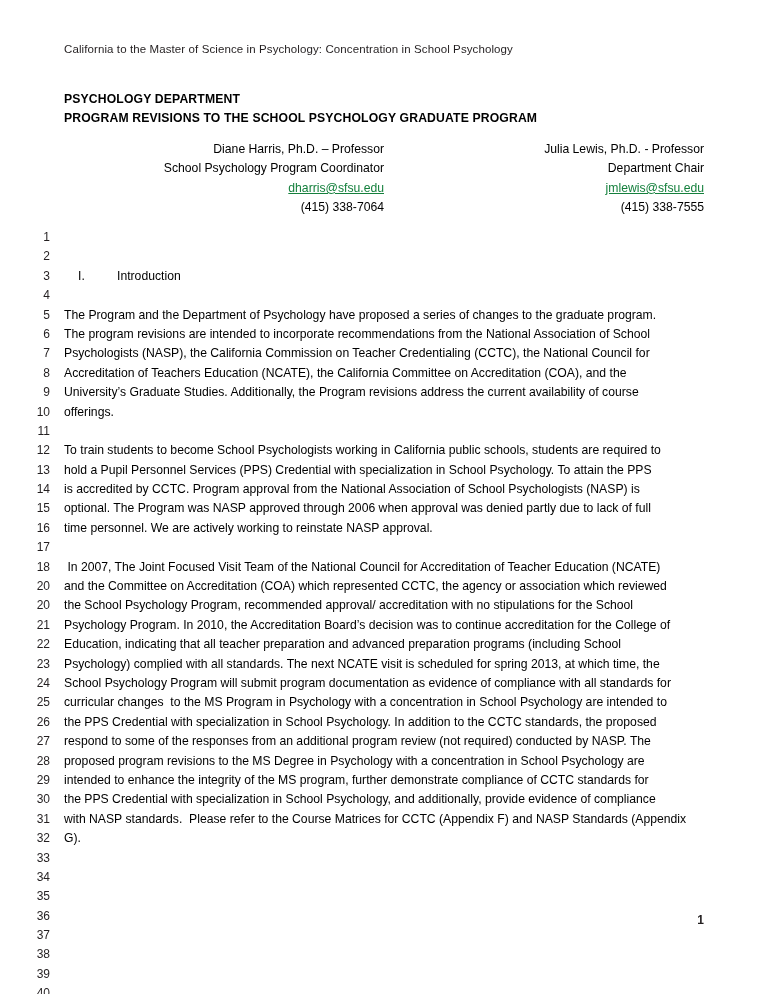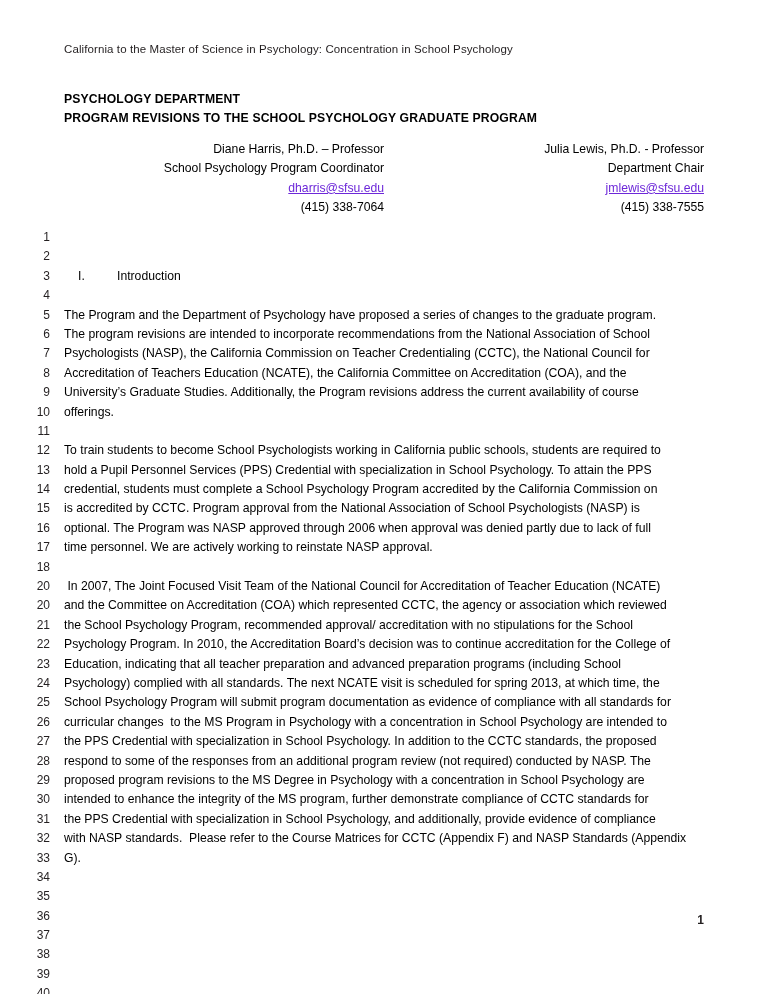--- a/index.html
+++ b/index.html
@@ -57,21 +57,21 @@
   }
   .contact-col {
     width: 50%;
     text-align: right;
     font-size: 12.2px;
     line-height: 19.4px;
     color: #000000;
   }
   .contact-line { display: block; }
   .contact-email {
-    color: #6d28d9;
+    color: #15803d;
     text-decoration: underline;
     cursor: pointer;
   }
 
   
   .linenums {
     position: absolute;
     left: 0px;
     top: 228px;
     width: 50px;
@@ -206,21 +206,20 @@
       <span class="tline blank">&nbsp;</span>
       <span class="tline">The Program and the Department of Psychology have proposed a series of changes to the graduate program.</span>
       <span class="tline">The program revisions are intended to incorporate recommendations from the National Association of School</span>
       <span class="tline">Psychologists (NASP), the California Commission on Teacher Credentialing (CCTC), the National Council for</span>
       <span class="tline">Accreditation of Teachers Education (NCATE), the California Committee on Accreditation (COA), and the</span>
       <span class="tline">University’s Graduate Studies. Additionally, the Program revisions address the current availability of course</span>
       <span class="tline">offerings.</span>
       <span class="tline blank">&nbsp;</span>
       <span class="tline">To train students to become School Psychologists working in California public schools, students are required to</span>
       <span class="tline">hold a Pupil Personnel Services (PPS) Credential with specialization in School Psychology. To attain the PPS</span>
-      <span class="tline">credential, students must complete a School Psychology Program accredited by the California Commission on</span>
       <span class="tline">is accredited by CCTC. Program approval from the National Association of School Psychologists (NASP) is</span>
       <span class="tline">optional. The Program was NASP approved through 2006 when approval was denied partly due to lack of full</span>
       <span class="tline">time personnel. We are actively working to reinstate NASP approval.</span>
       <span class="tline blank">&nbsp;</span>
       <span class="tline"> In 2007, The Joint Focused Visit Team of the National Council for Accreditation of Teacher Education (NCATE)</span>
       <span class="tline">and the Committee on Accreditation (COA) which represented CCTC, the agency or association which reviewed</span>
       <span class="tline">the School Psychology Program, recommended approval/ accreditation with no stipulations for the School</span>
       <span class="tline">Psychology Program. In 2010, the Accreditation Board’s decision was to continue accreditation for the College of</span>
       <span class="tline">Education, indicating that all teacher preparation and advanced preparation programs (including School</span>
       <span class="tline">Psychology) complied with all standards. The next NCATE visit is scheduled for spring 2013, at which time, the</span>

